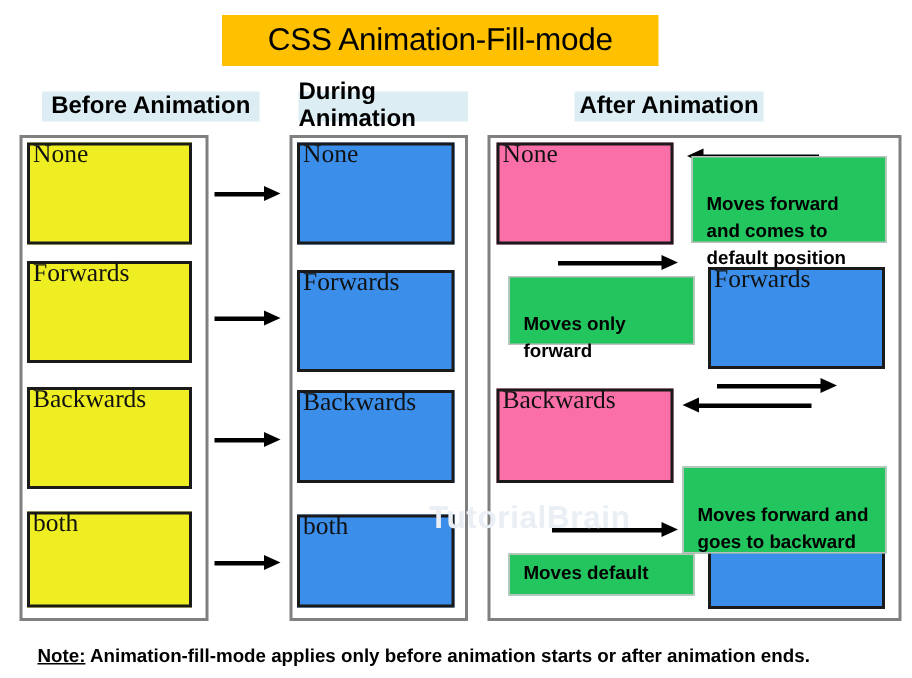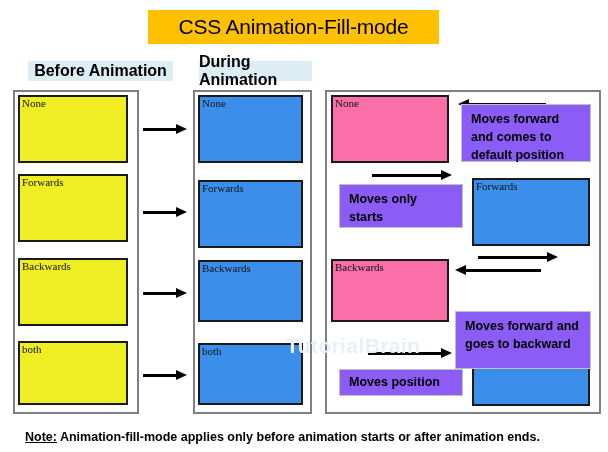--- a/index.html
+++ b/index.html
@@ -39,21 +39,21 @@
   #panel-after{left:325px;top:90px;width:272px;height:320px;}
 
   
   .abox{
     position:absolute;border:2px solid #1a1a1a;
     box-sizing:border-box;
   }
   .abox > .blabel{
     position:absolute;left:2px;top:0px;
     font-family:"Liberation Serif", serif;
-    font-size:11px;color:#111;line-height:12px;
+    font-size:17px;color:#111;line-height:12px;
     white-space:nowrap;
   }
   .yellow{background:#EEEE22;}
   .blue{background:#3B8FEA;}
   .pink{background:#FA6FA8;}
 
   
   #b-none{left:18px;top:95px;width:110px;height:68px;}
   #b-fwd{left:18px;top:174px;width:110px;height:68px;}
   #b-back{left:18px;top:258px;width:110px;height:68px;}
@@ -101,25 +101,25 @@
   
   #arr-none-back{left:458px;top:99px;width:88px;}
   #arr-fwd{left:372px;top:170px;width:80px;}
   #arr-back-fwd{left:478px;top:252px;width:80px;}
   #arr-back-rev{left:455px;top:265px;width:86px;}
   #arr-both{left:368px;top:348px;width:84px;}
 
   
   .callout{
     position:absolute;
-    border:1px solid #BFBFBF;background:#8b5cf6;
+    border:1px solid #BFBFBF;background:#22c55e;
     box-sizing:border-box;
     font-weight:bold;font-size:12.5px;color:#000;
     line-height:18px;
-    padding:5px 9px;
+    padding:22px 9px;
   }
   #call-none{left:461px;top:104px;width:130px;height:58px;}
   #call-fwd{left:339px;top:184px;width:124px;height:44px;}
   #call-back{left:455px;top:268px;width:136px;height:58px;margin-top:43px;}
   #call-both{left:339px;top:369px;width:124px;height:27px;line-height:17px;padding-top:4px;}
 
   
   .watermark{
     position:absolute;left:286px;top:334px;
     font-size:21px;color:#E9EFF4;font-weight:600;
@@ -138,20 +138,21 @@
 </style>
 </head>
 <body>
 
 <div class="stage">
 
   <div class="title-banner">CSS Animation-Fill-mode</div>
 
   <div class="col-head" id="head-before">Before Animation</div>
   <div class="col-head" id="head-during">During Animation</div>
+  <div class="col-head" id="head-after">After Animation</div>
 
   <div class="panel" id="panel-before"></div>
 
   <div class="abox yellow" id="b-none">
     <span class="blabel">None</span>
   </div>
   <div class="abox yellow" id="b-fwd">
     <span class="blabel">Forwards</span>
   </div>
   <div class="abox yellow" id="b-back">
@@ -223,21 +224,21 @@
   <div class="arrow left" id="arr-back-rev">
     <div class="shaft"></div>
       <div class="headL"></div>
   </div>
   <div class="arrow right" id="arr-both">
     <div class="shaft"></div>
       <div class="headR"></div>
   </div>
 
   <div class="callout" id="call-none">Moves forward and comes to default position</div>
-  <div class="callout" id="call-fwd">Moves only starts</div>
+  <div class="callout" id="call-fwd">Moves only forward</div>
   <div class="callout" id="call-back">Moves forward and goes to backward</div>
-  <div class="callout" id="call-both">Moves position</div>
+  <div class="callout" id="call-both">Moves default</div>
 
   <div class="watermark">TutorialBrain</div>
 
   <div class="note"><u>Note:</u><span> Animation-fill-mode applies only before animation starts or after animation ends.</span></div>
 
 </div>
 
 </body></html>

